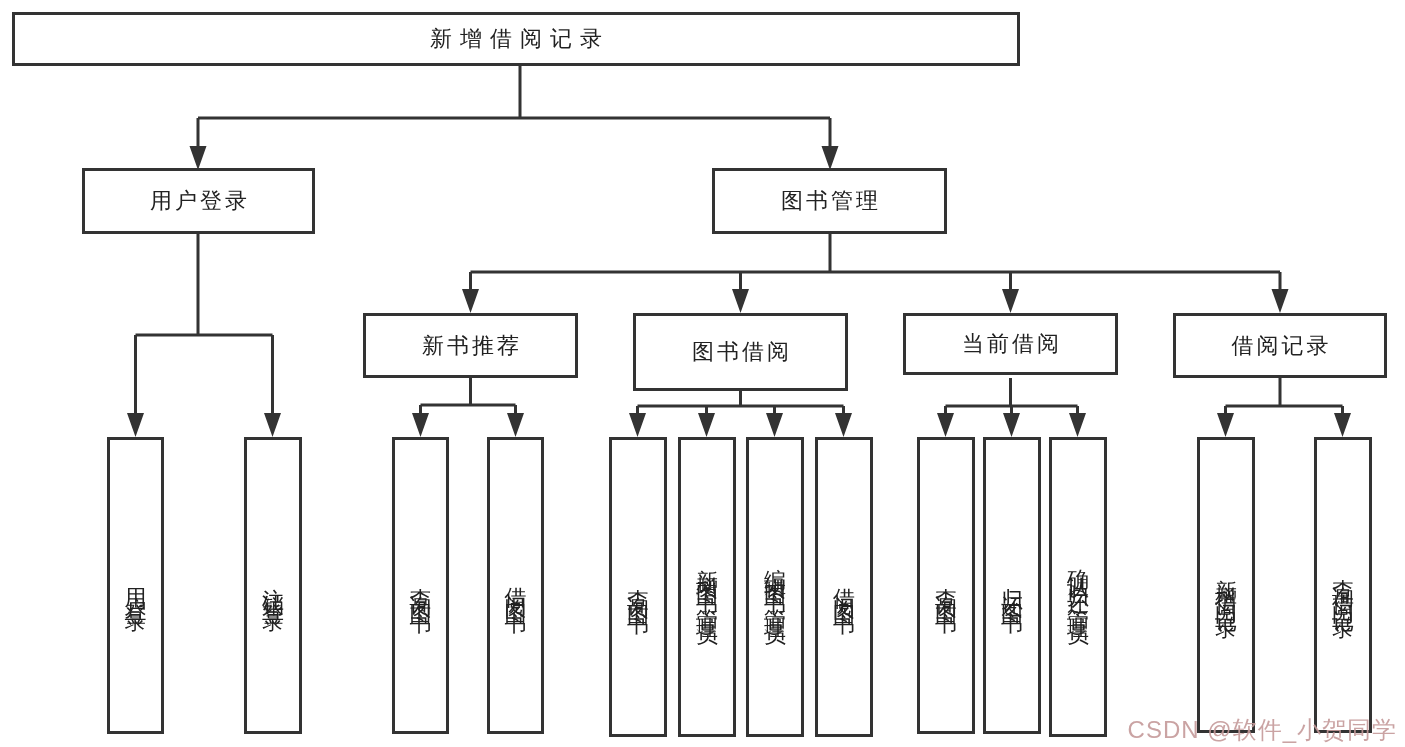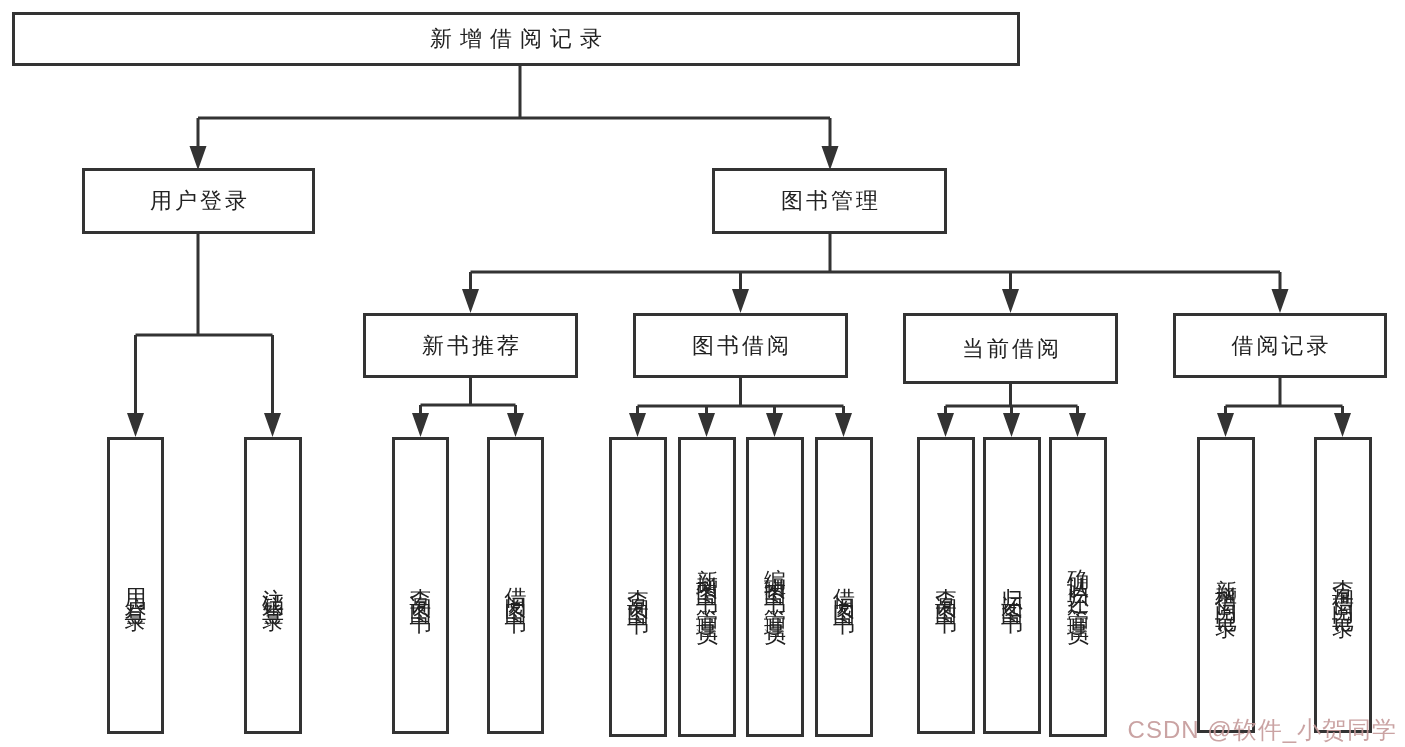--- a/index.html
+++ b/index.html
@@ -112,24 +112,24 @@
   <div class="box" style="left:82px;top:168px;width:233px;height:66px">
     <span class="hlabel">用户登录</span>
   </div>
   <div class="box" style="left:712px;top:168px;width:235px;height:66px">
     <span class="hlabel">图书管理</span>
   </div>
 
   <div class="box" style="left:363px;top:313px;width:215px;height:65px">
     <span class="hlabel">新书推荐</span>
   </div>
-  <div class="box" style="left:633px;top:313px;width:215px;height:65px">
+  <div class="box" style="left:633px;top:313px;width:215px;height:78px">
     <span class="hlabel">图书借阅</span>
   </div>
-  <div class="box" style="left:903px;top:313px;width:215px;height:71px">
+  <div class="box" style="left:903px;top:313px;width:215px;height:62px">
     <span class="hlabel">当前借阅</span>
   </div>
   <div class="box" style="left:1173px;top:313px;width:214px;height:65px">
     <span class="hlabel">借阅记录</span>
   </div>
 
   <div class="box" style="left:107px;top:437px;width:57px;height:297px">
     <span class="vlabel">用户登录</span>
   </div>
   <div class="box" style="left:244px;top:437px;width:58px;height:297px">

